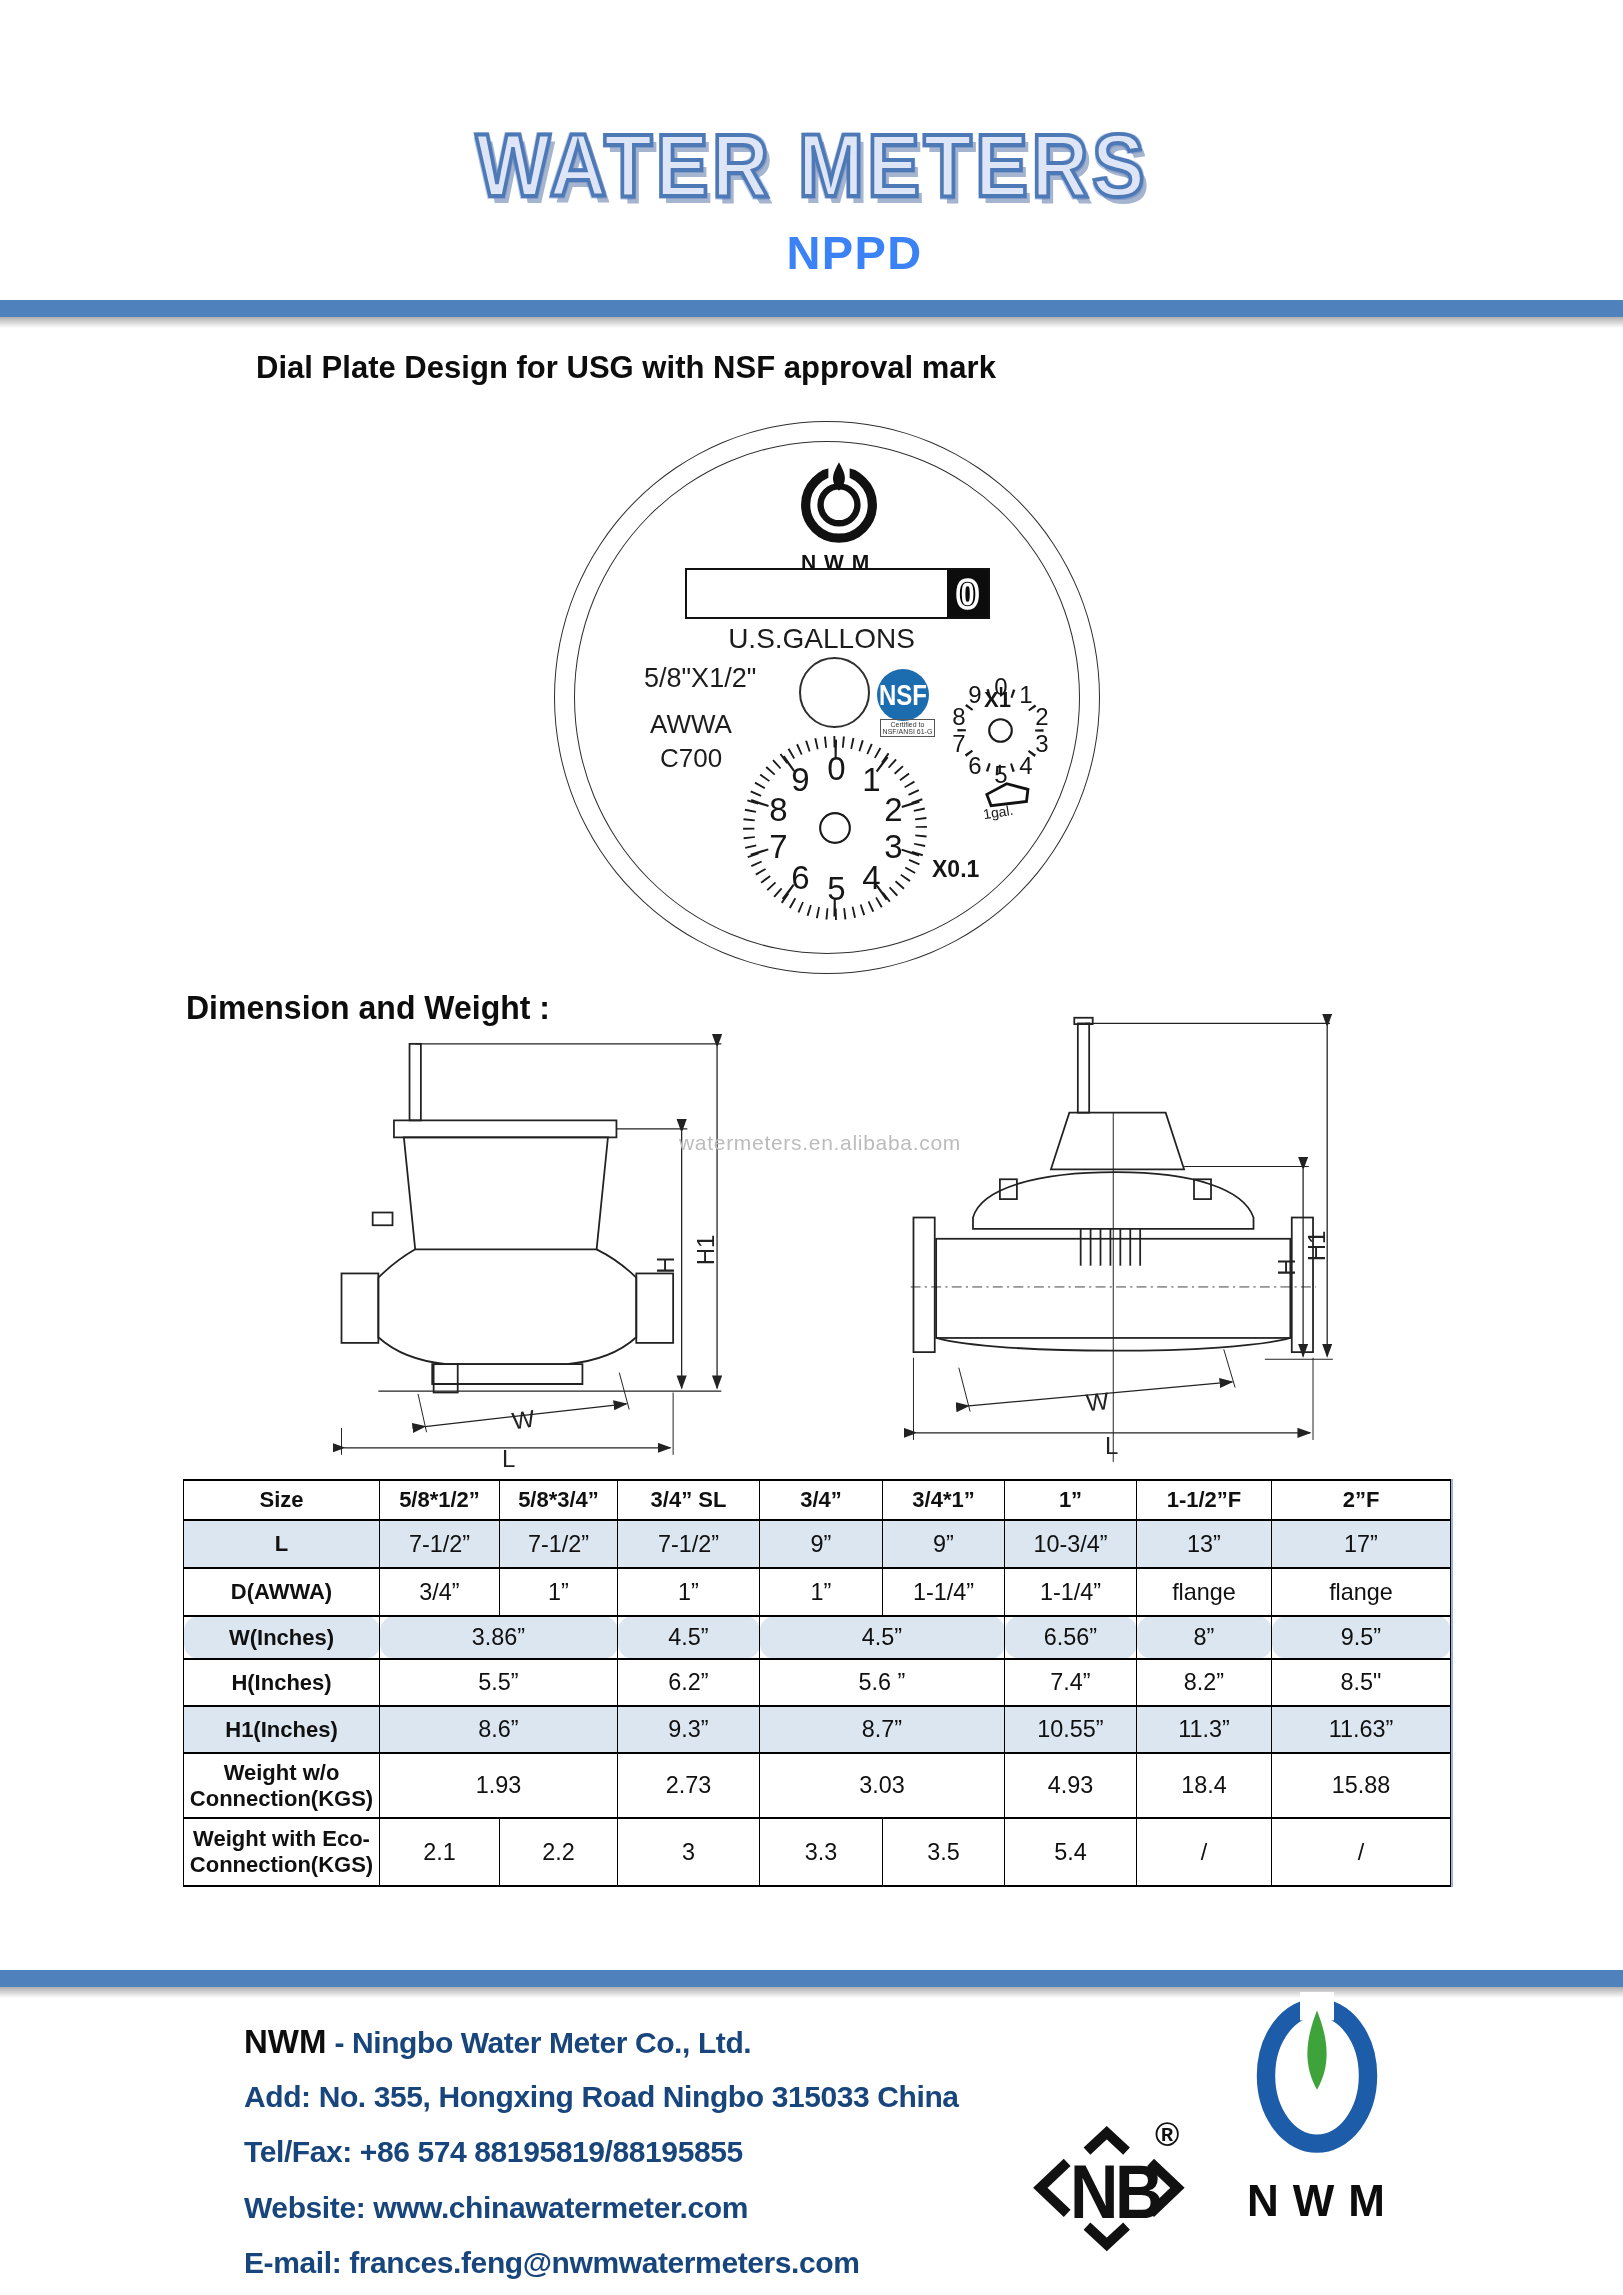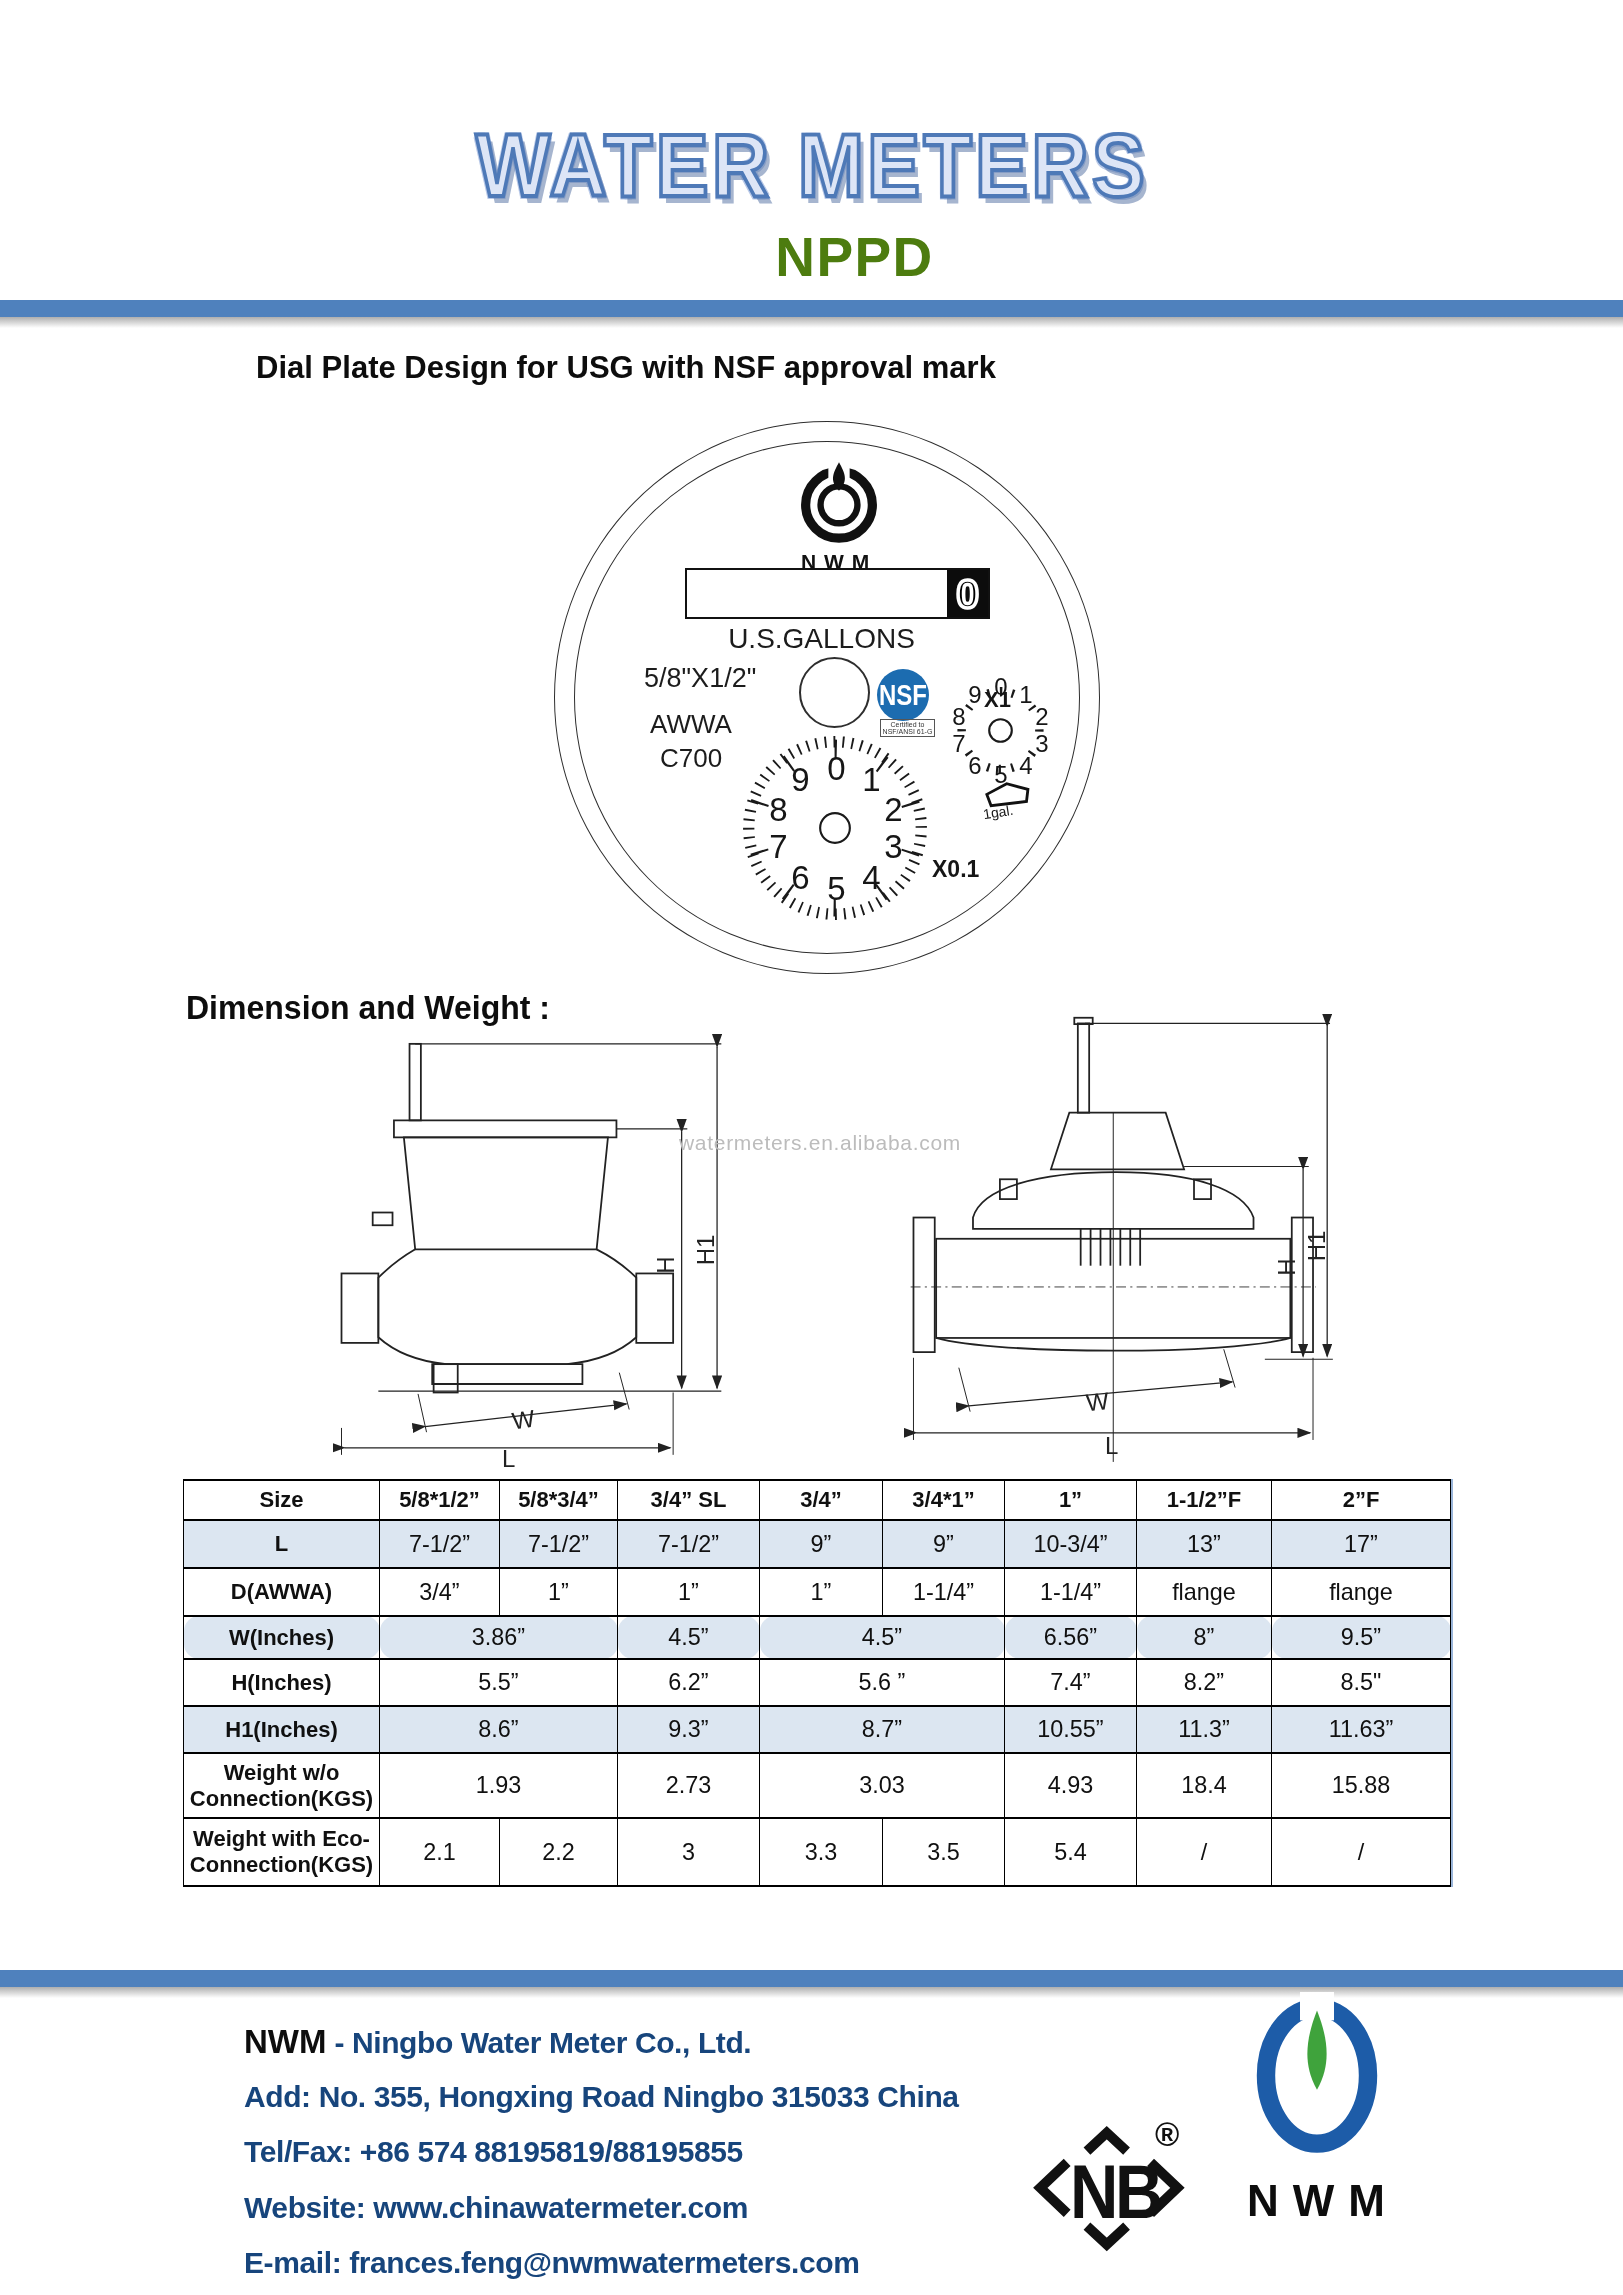--- a/index.html
+++ b/index.html
@@ -14,21 +14,21 @@
     font-size:79px; font-weight:bold; letter-spacing:3.5px;
     color:#dde5f6;
     -webkit-text-stroke:3.5px #4e79b7;
     text-shadow: 5px 6.4px 0 rgba(92,120,168,.55),
                  -2.1px -2.1px 0 #b9c9e8, 2.1px -2.1px 0 #b9c9e8,
                  -2.1px 2.1px 0 #b9c9e8, 2.1px 2.1px 0 #b9c9e8;
     transform:scaleY(1.12);
   }
   .model-code {
     position:absolute; left:0; top:225px; width:100%; text-align:center;
-    text-indent:85px; font-size:55px; font-weight:bold; color:#4d7c0f; letter-spacing:1.4px;
+    text-indent:85px; font-size:47px; font-weight:bold; color:#3b82f6; letter-spacing:1.4px;
   }
   .hrule { position:absolute; left:0; width:100%; height:17px; background:#4f81bd; }
   .hrule:after { content:""; position:absolute; left:0; right:0; top:17px; height:10.6px;
     background:linear-gradient(#949494, rgba(255,255,255,0)); opacity:.75; }
   #rule-top { top:300px; }
   #rule-bottom { top:1970px; }
 
   .sec-title { position:absolute; font-weight:bold; color:#0d0d0d; transform-origin:left center; }
   #dial-title { left:256px; top:349px; font-size:32px; transform:scaleX(.97); }
   #dim-title  { left:186px; top:989px; font-size:33px; transform:scaleX(.97); }

